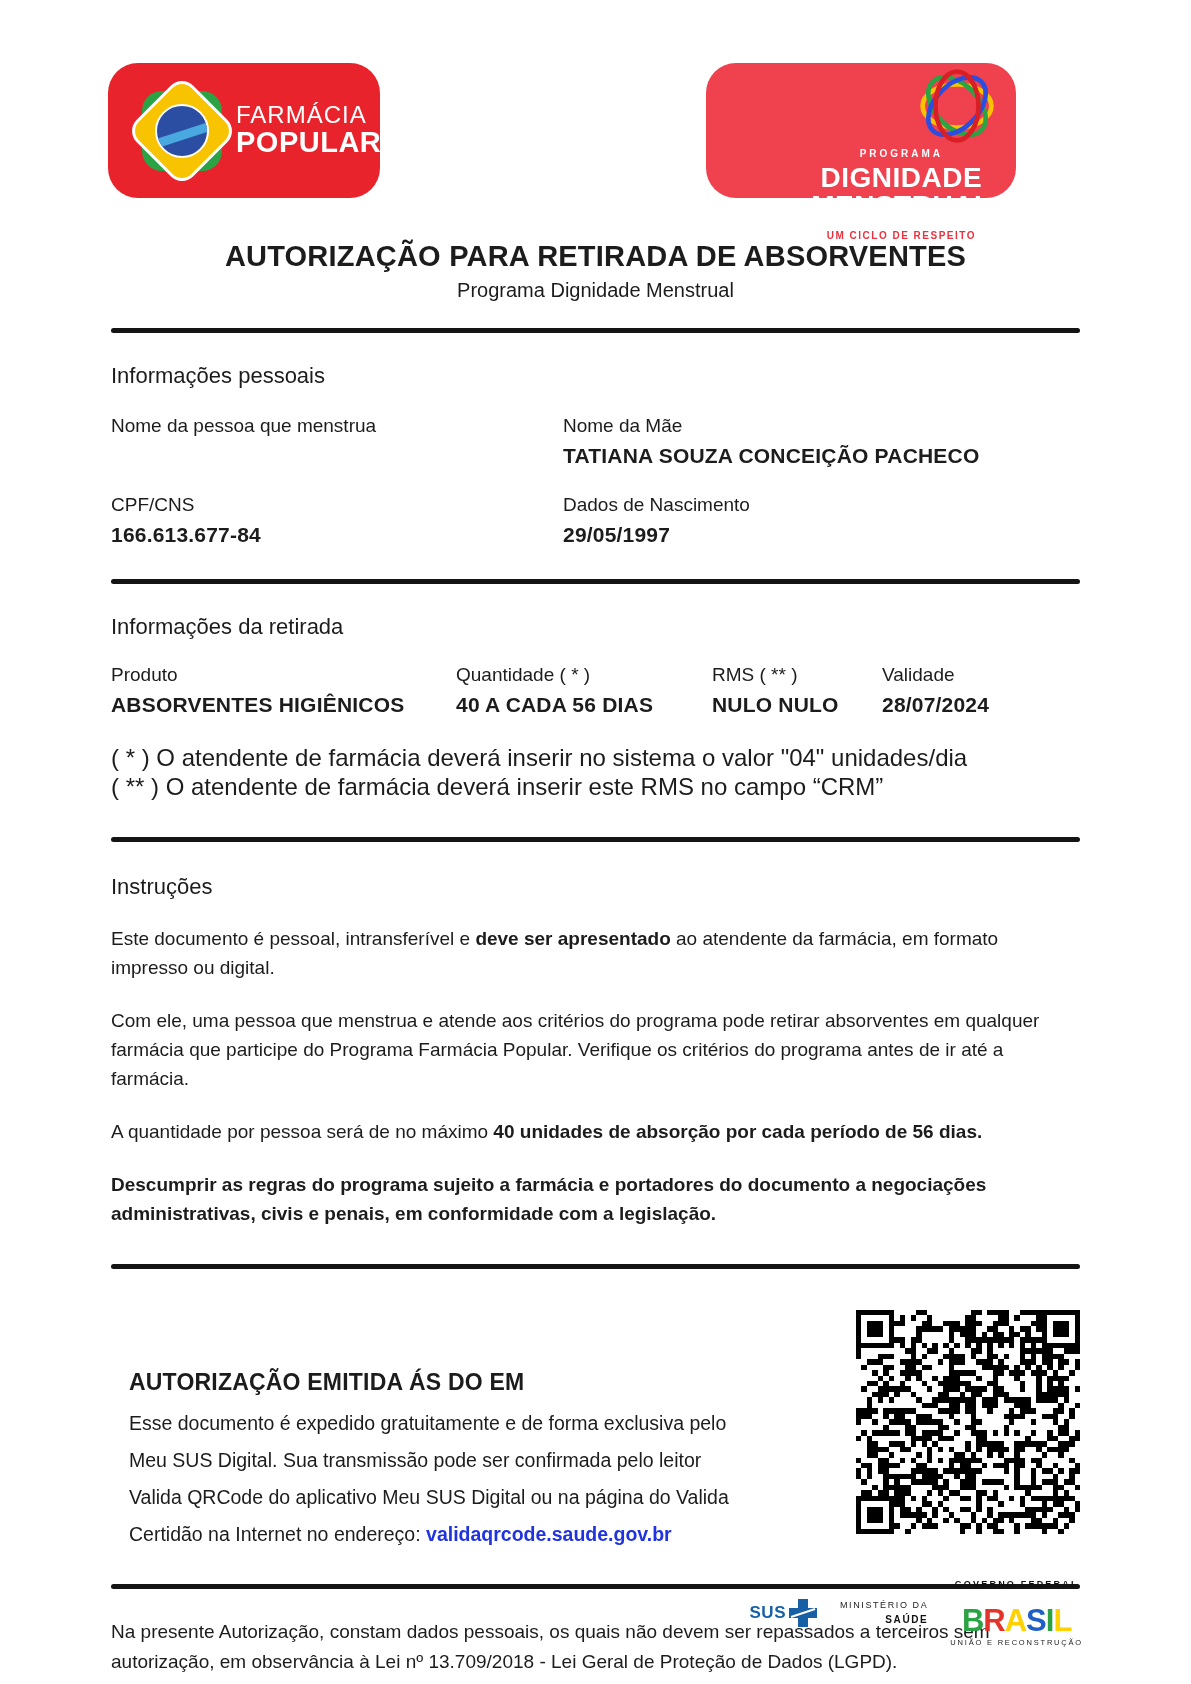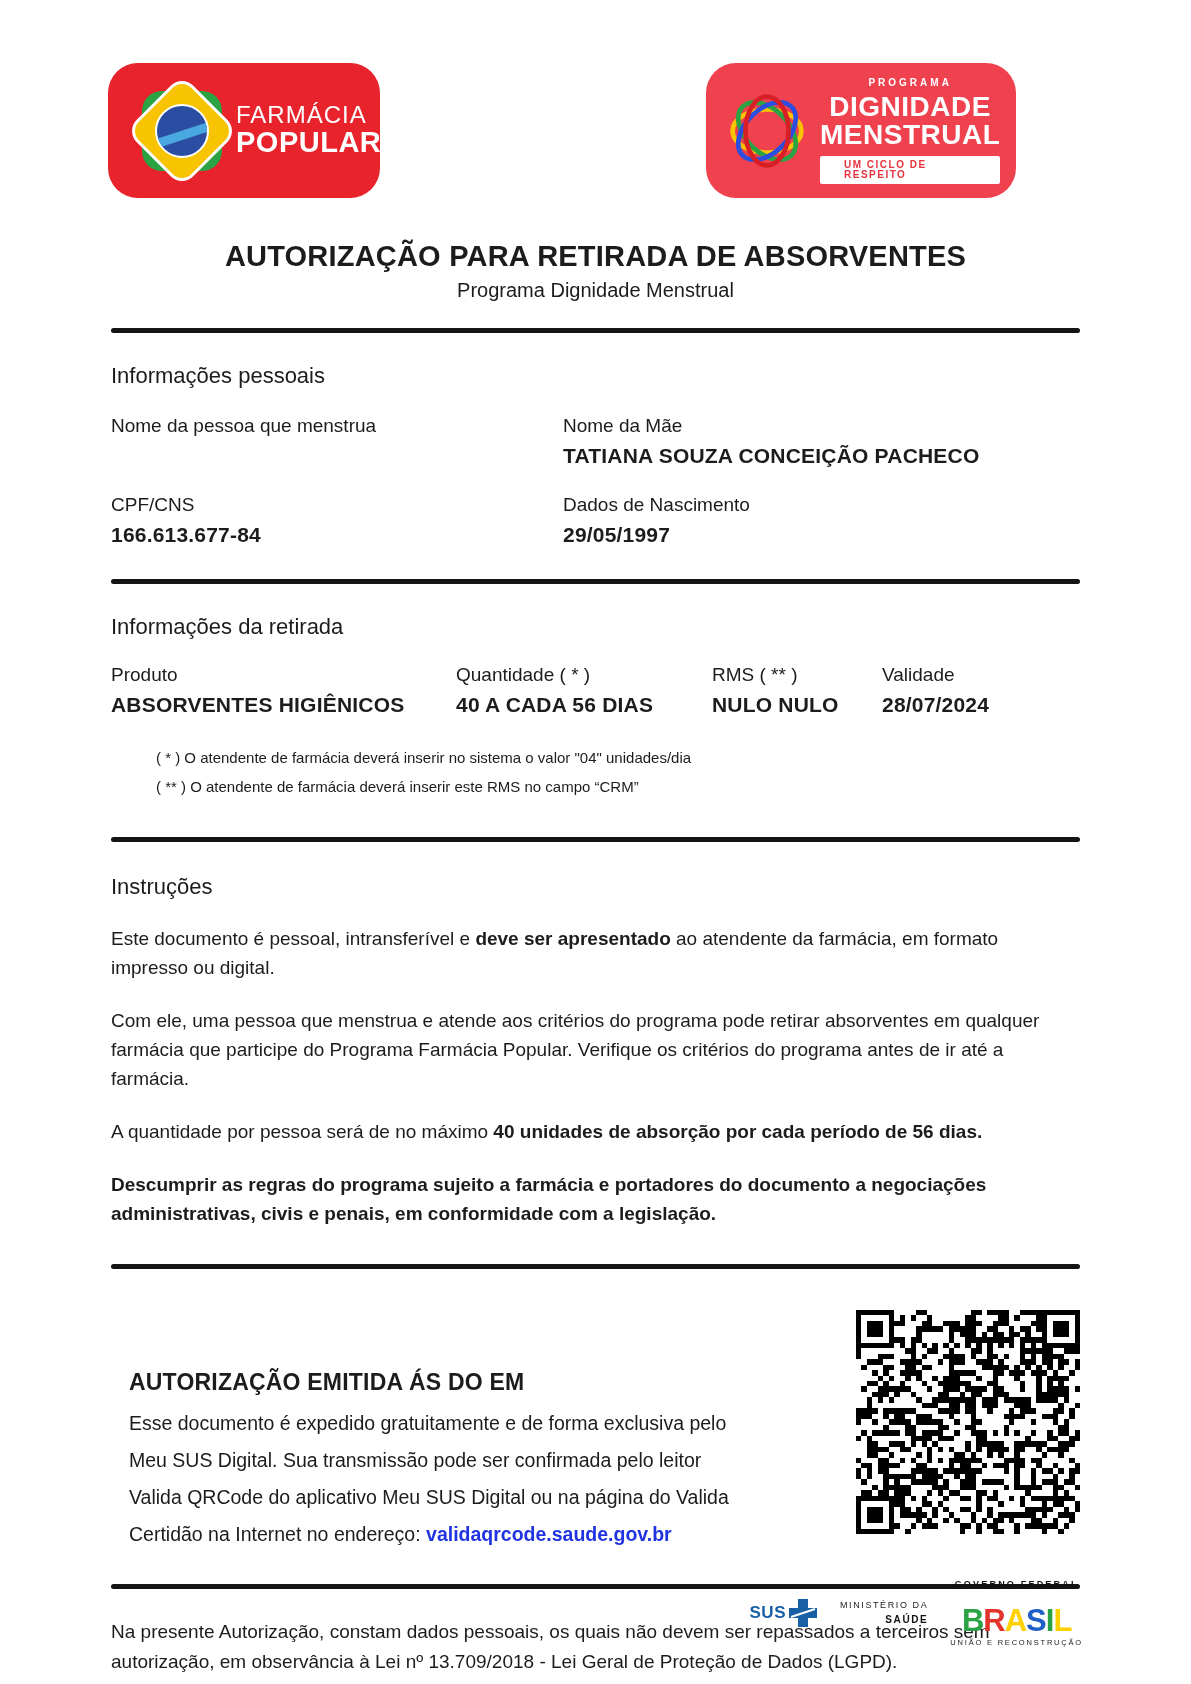--- a/index.html
+++ b/index.html
@@ -17,21 +17,21 @@
   .fp-yellow { position:absolute; left:14px; top:14px; width:80px; height:80px; background:#F8C300;
                border:3px solid #fff; border-radius:16px; transform:rotate(45deg); }
   .fp-circle { position:absolute; left:27px; top:27px; width:54px; height:54px; border-radius:50%;
                background:#2B4EA2; overflow:hidden; border:2px solid #fff; }
   .fp-stripe { position:absolute; left:-12px; top:24px; width:80px; height:9px; background:#49A8E0; transform:rotate(-18deg); }
   .fp-text { color:#fff; line-height:1.02; }
   .fp-line1 { font-size:24px; letter-spacing:1px; font-weight:400; }
   .fp-line2 { font-size:29px; font-weight:700; letter-spacing:.5px; }
 
   .logo-dm { position:absolute; left:595px; top:63px; width:310px; height:135px; background:#F0414F;
-             border-radius:30px; display:flex; align-items:center; padding:0 16px 0 18px; gap:10px; color:#fff; }
+             border-radius:30px; display:flex; align-items:flex-end; padding:0 16px 0 18px; color:#fff;flex-direction:column; }
   .dm-knot { width:86px; height:86px; flex:0 0 auto; }
   .dm-text { display:flex; flex-direction:column; align-items:center; line-height:1; }
   .dm-kicker { font-size:10px; font-weight:700; letter-spacing:3px; margin-bottom:5px; }
   .dm-line { font-size:28px; font-weight:800; letter-spacing:.5px; }
   .dm-badge { margin-top:7px; background:#fff; color:#E8333F; font-size:10px; font-weight:700;
               letter-spacing:1.5px; padding:4px 24px; border-radius:2px; }
 
   
   .title-main { margin-top:42px; text-align:center; font-size:29px; font-weight:700; letter-spacing:.2px; }
   .title-sub { text-align:center; font-size:20px; margin-top:6px; }
@@ -44,21 +44,21 @@
   .personal-h { padding-top:30px; }
   .grid-2 { display:grid; grid-template-columns:452px 1fr; }
   .field { margin-top:26px; }
   .f-label { font-size:19px; }
   .f-value { font-size:21px; font-weight:700; margin-top:7px; letter-spacing:.2px; }
   .rule-2 { margin-top:32px; }
 
   
   .withdraw-h { padding-top:30px; }
   .grid-4 { display:grid; grid-template-columns:345px 256px 170px 1fr; margin-top:24px; }
-  .footnotes { margin-top:26px; font-size:15px; line-height:29px;margin-left:45px; }
+  .footnotes { margin-top:26px; font-size:24px; line-height:29px; }
   .rule-3 { margin-top:36px; }
 
   
   .instr-h { padding-top:32px; }
   .para { font-size:19px; line-height:29px; margin-top:24px; }
   .para b { font-weight:700; }
   .para-bold { font-weight:700; }
   .rule-4 { margin-top:36px; }
 
   

